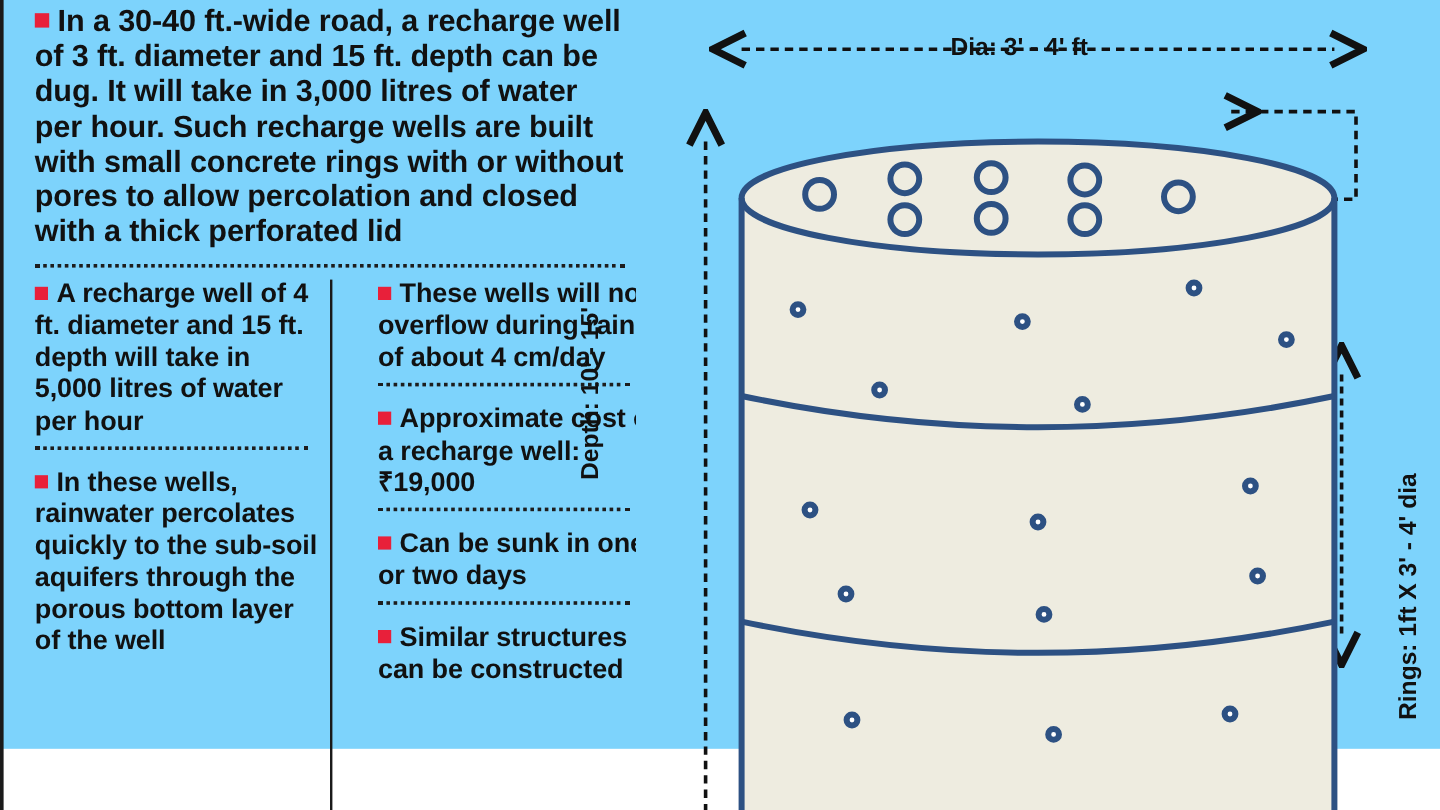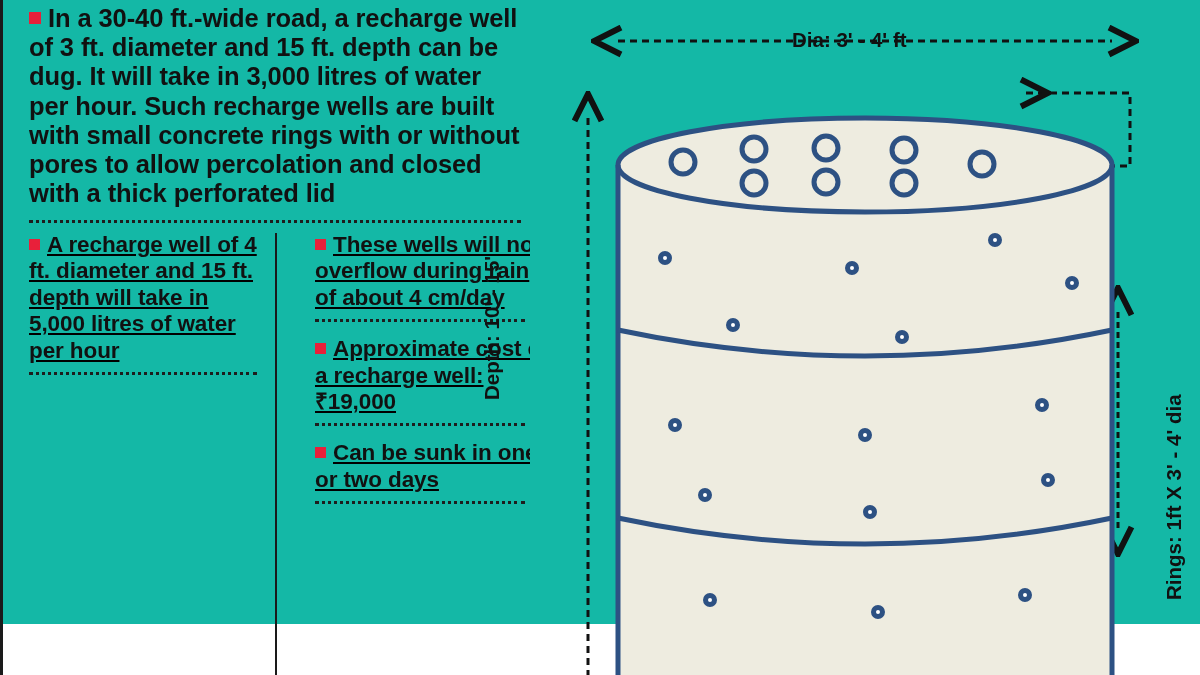--- a/index.html
+++ b/index.html
@@ -5,21 +5,21 @@
   * { margin:0; padding:0; box-sizing:border-box; }
   html, body {
     width:1200px; height:675px;
     background:#ffffff;
     font-family:"Liberation Sans", sans-serif;
     overflow:hidden;
   }
   #page {
     position:relative;
     width:1200px; height:624px;
-    background:#14b8a6;
+    background:#7dd3fc;
   }
 
   
   #text-panel {
     position:absolute;
     left:0; top:0;
     width:530px; height:675px;
     border-left:3px solid #1a1a1a;
     overflow:hidden;
   }
@@ -59,21 +59,20 @@
   #col-divider {
     position:absolute;
     left:272px; top:233px;
     width:2px; height:442px;
     background:#1a1a1a;
   }
 
   .col {
     position:absolute;
     width:240px;
-    text-decoration:underline;
   }
   #col-left  { left:26px;  top:232px; }
   #col-right { left:312px; top:232px; }
 
   .col .bullet-text {
     font-size:22.5px;
     line-height:26.4px;
   }
   .item { margin:0; }
 
@@ -114,29 +113,31 @@
       <p class="bullet-text"><span class="sq"></span><span>In a 30-40 ft.-wide road, a recharge well of 3 ft. diameter and 15 ft. depth can be dug. It will take in 3,000 litres of water per hour. Such recharge wells are built with small concrete rings with or without pores to allow percolation and closed with a thick perforated lid</span></p>
     </div>
 
     <div class="dotted-h" style="left:26px; top:220px; width:492px;"></div>
 
     <div id="col-divider"></div>
 
     <div class="col" id="col-left">
       <p class="bullet-text item"><span class="sq"></span><span>A recharge well of 4 ft. diameter and 15 ft. depth will take in 5,000 litres of water per hour</span></p>
       <div class="dotted-h" style="position:relative; top:8px; margin-bottom:22px; width:228px;"></div>
+      <p class="bullet-text item"><span class="sq"></span><span>In these wells, rainwater percolates quickly to the sub-soil aquifers through the porous bottom layer of the well</span></p>
     </div>
 
     <div class="col" id="col-right">
       <p class="bullet-text item"><span class="sq"></span><span>These wells will not overflow during rain of about 4 cm/day</span></p>
       <div class="dotted-h" style="position:relative; top:8px; margin-bottom:22px; width:210px;"></div>
       <p class="bullet-text item"><span class="sq"></span><span>Approximate cost of a recharge well: ₹19,000</span></p>
       <div class="dotted-h" style="position:relative; top:8px; margin-bottom:22px; width:210px;"></div>
       <p class="bullet-text item"><span class="sq"></span><span>Can be sunk in one or two days</span></p>
       <div class="dotted-h" style="position:relative; top:8px; margin-bottom:22px; width:210px;"></div>
+      <p class="bullet-text item"><span class="sq"></span><span>Similar structures can be constructed</span></p>
     </div>
   </div>
 
   <div id="diagram">
 
     <svg width="670" height="675" viewBox="0 0 670 675">
       <defs>
         <marker id="ah-l" markerWidth="11" markerHeight="11" refX="9" refY="5.5" orient="auto">
           <path d="M10,1 L1,5.5 L10,10" fill="none" stroke="#111" stroke-width="2"></path>
         </marker>

